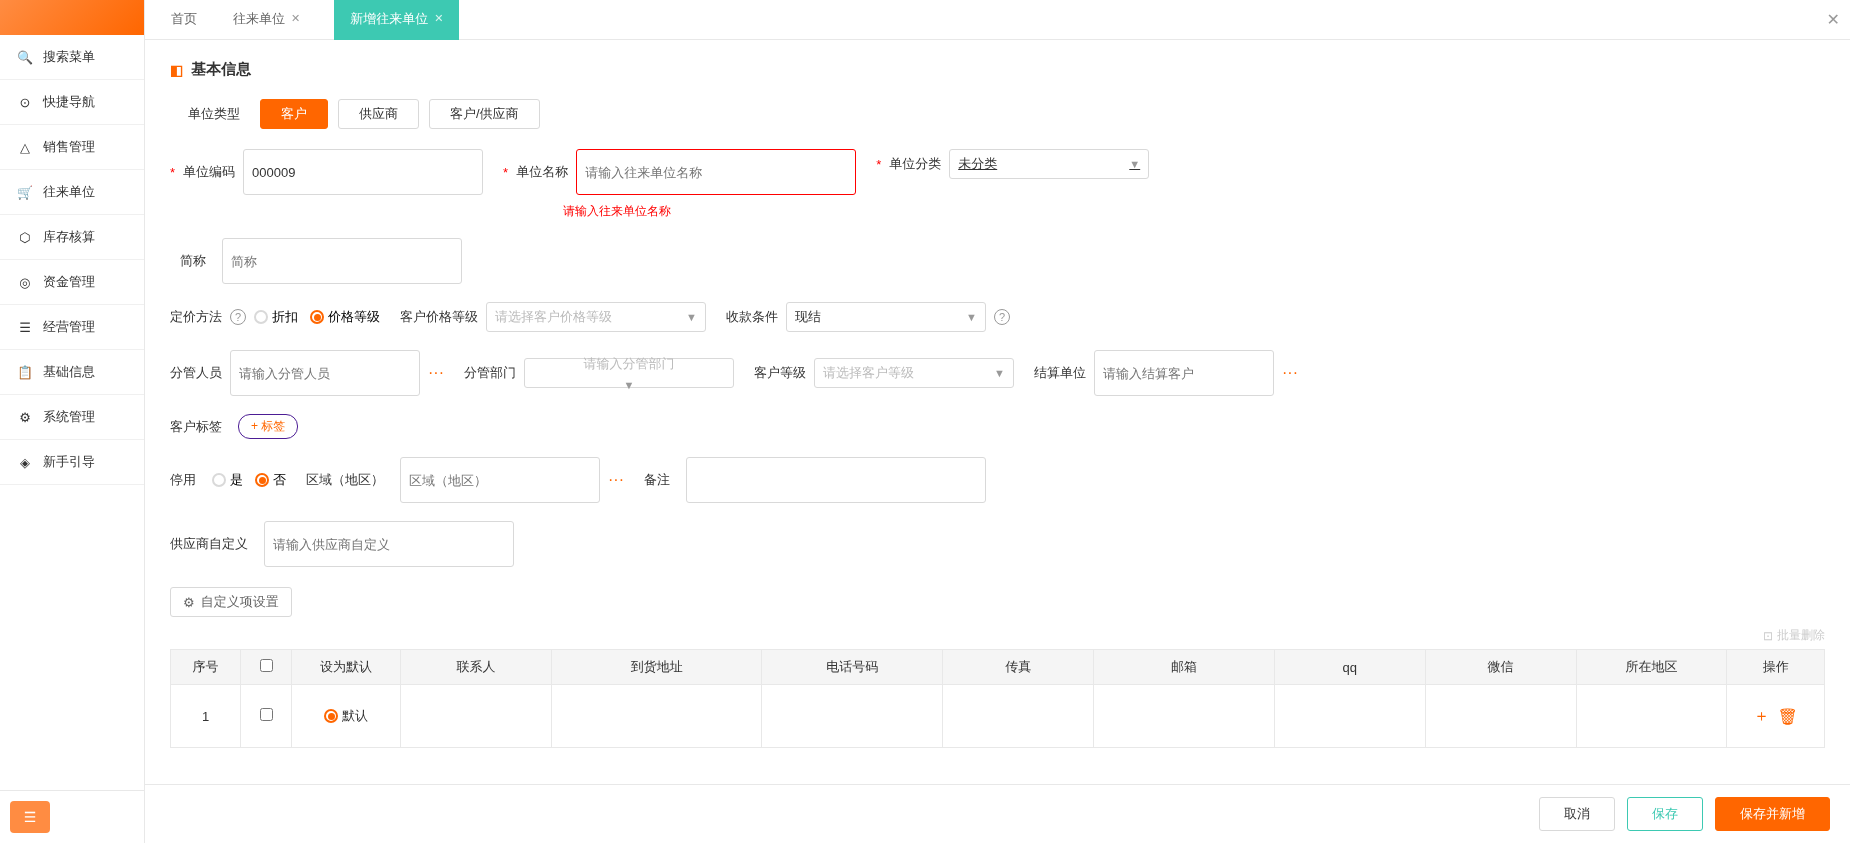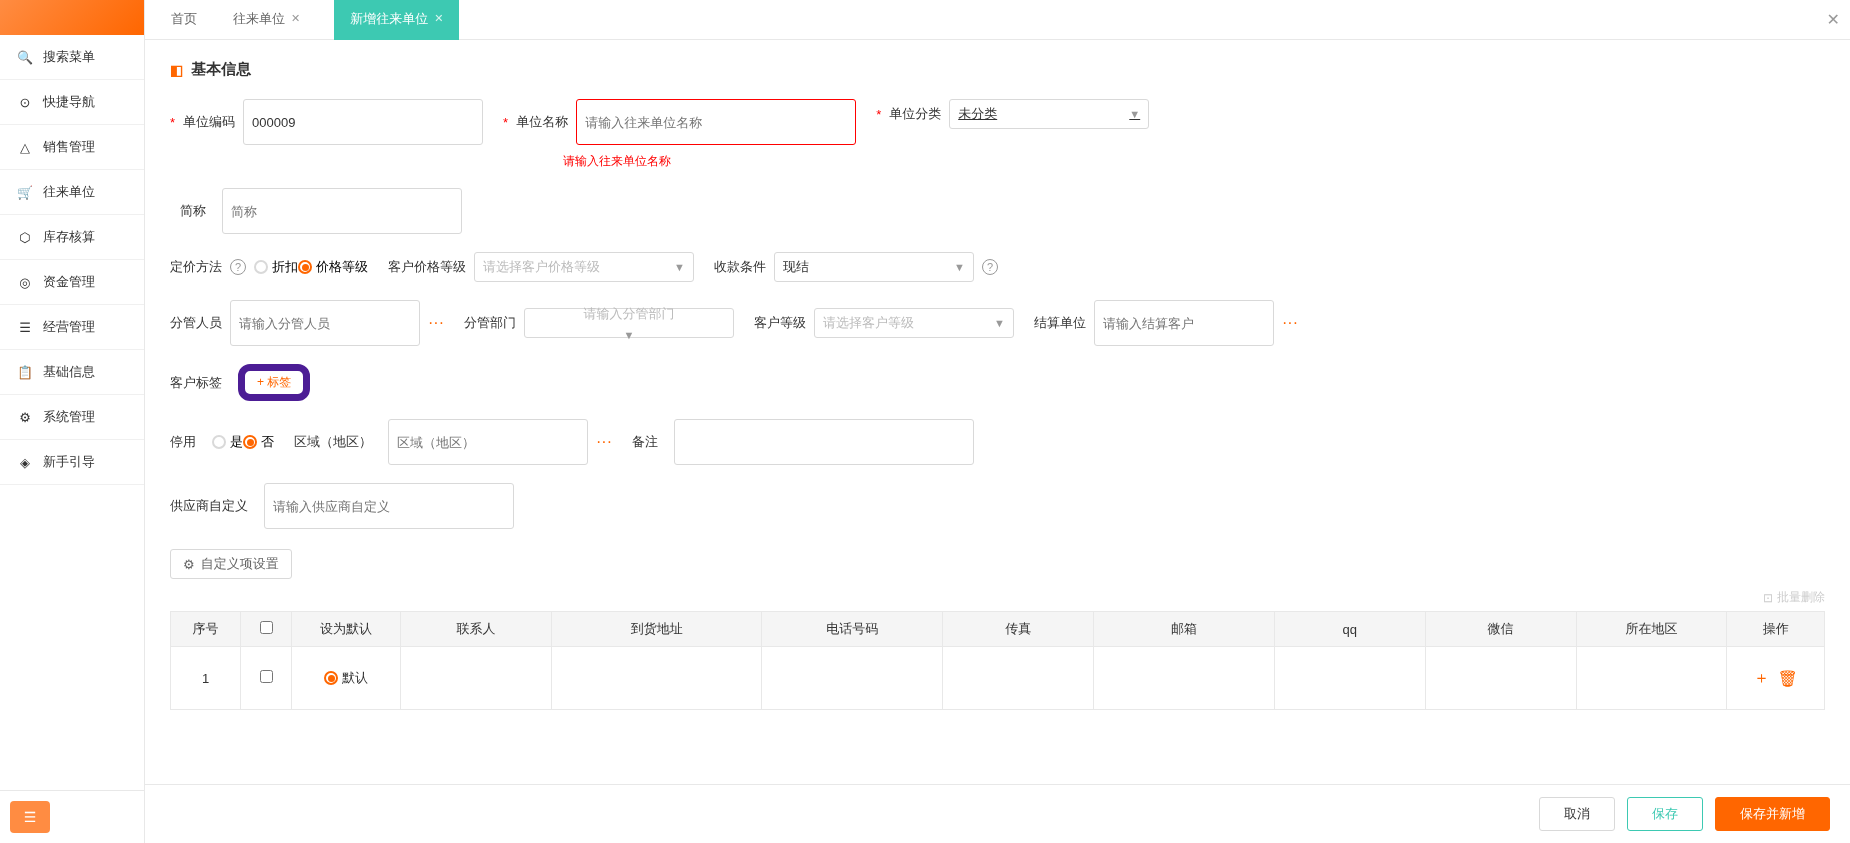--- a/index.html
+++ b/index.html
@@ -46,31 +46,31 @@
     .form-input.error-border { border-color: #f00; }
     .error-msg { color: #f00; font-size: 12px; margin-top: 2px; }
     .form-input-medium { width: 240px; }
     .form-input-long { width: 280px; }
 
     .form-select { height: 30px; border: 1px solid #d9d9d9; border-radius: 3px; padding: 0 8px; font-size: 13px; color: #333; display: flex; align-items: center; cursor: pointer; background: #fff; position: relative; }
     .form-select-inner { display: flex; align-items: center; justify-content: space-between; gap: 6px; }
     .select-arrow { color: #999; font-size: 11px; }
     .select-placeholder { color: #bbb; }
 
-    .radio-group { display: flex; align-items: center; }
+    .radio-group { display: flex; align-items: center; gap: 12px; }
     .radio-item { display: flex; align-items: center; gap: 4px; cursor: pointer; }
     .radio-circle { width: 14px; height: 14px; border-radius: 50%; border: 2px solid #d9d9d9; display: flex; align-items: center; justify-content: center; }
     .radio-circle.checked { border-color: #ff6600; }
     .radio-circle.checked::after { content: ''; width: 7px; height: 7px; border-radius: 50%; background: #ff6600; }
 
     .more-btn { color: #ff6600; cursor: pointer; font-size: 16px; }
     .help-icon { width: 16px; height: 16px; border-radius: 50%; border: 1px solid #999; display: flex; align-items: center; justify-content: center; font-size: 11px; color: #999; cursor: pointer; }
 
     
-    .tag-btn { border: 7px solid #4c1d95; color: #ff6600; border-radius: 12px; padding: 3px 12px; font-size: 12px; cursor: pointer; background: #fff; }
+    .tag-btn { border: 1px solid #4c1d95; color: #ff6600; border-radius: 12px; padding: 3px 12px; font-size: 12px; cursor: pointer; background: #fff; }
 
     
     .table-section { margin-top: 20px; }
     .custom-settings-btn { display: flex; align-items: center; gap: 6px; border: 1px solid #d9d9d9; border-radius: 3px; padding: 5px 12px; font-size: 13px; cursor: pointer; color: #666; background: #fff; width: fit-content; margin-bottom: 10px; }
     .batch-delete { color: #ccc; font-size: 12px; text-align: right; margin-bottom: 5px; cursor: pointer; display: flex; align-items: center; justify-content: flex-end; gap: 4px; }
 
     .data-table { width: 100%; border-collapse: collapse; font-size: 13px; }
     .data-table th { background: #f5f5f5; padding: 8px 10px; text-align: center; border: 1px solid #e8e8e8; color: #333; font-weight: normal; }
     .data-table td { padding: 8px 10px; text-align: center; border: 1px solid #e8e8e8; color: #333; }
     .data-table .action-cell { display: flex; align-items: center; justify-content: center; gap: 8px; }
@@ -159,20 +159,26 @@
     <div class="tabs-close">✕</div>
   </div>
 
   <div class="content">
 
     <div class="section-title">
       <span class="section-icon">◧</span>
       <span>基本信息</span>
     </div>
 
+    <div class="unit-type-row">
+      <span class="unit-type-label">单位类型</span>
+      <button class="unit-btn active">客户</button>
+      <button class="unit-btn">供应商</button>
+      <button class="unit-btn">客户/供应商</button>
+    </div>
 
     <div class="form-row">
       <div class="form-field">
         <span style="color:#f00;">*</span>
         <span class="form-label">单位编码</span>
         <input class="form-input form-input-medium" type="text" value="000009" style="">
       </div>
       <div class="form-field" style="flex-direction:column;align-items:flex-start;">
         <div style="display:flex;align-items:center;gap:8px;">
           <span style="color:#f00;">*</span>

